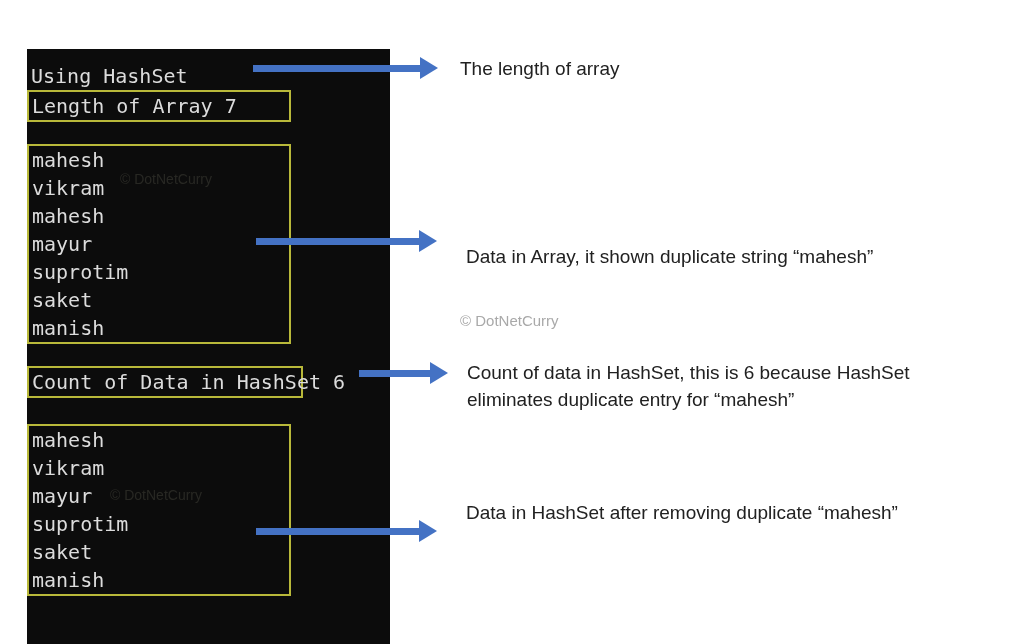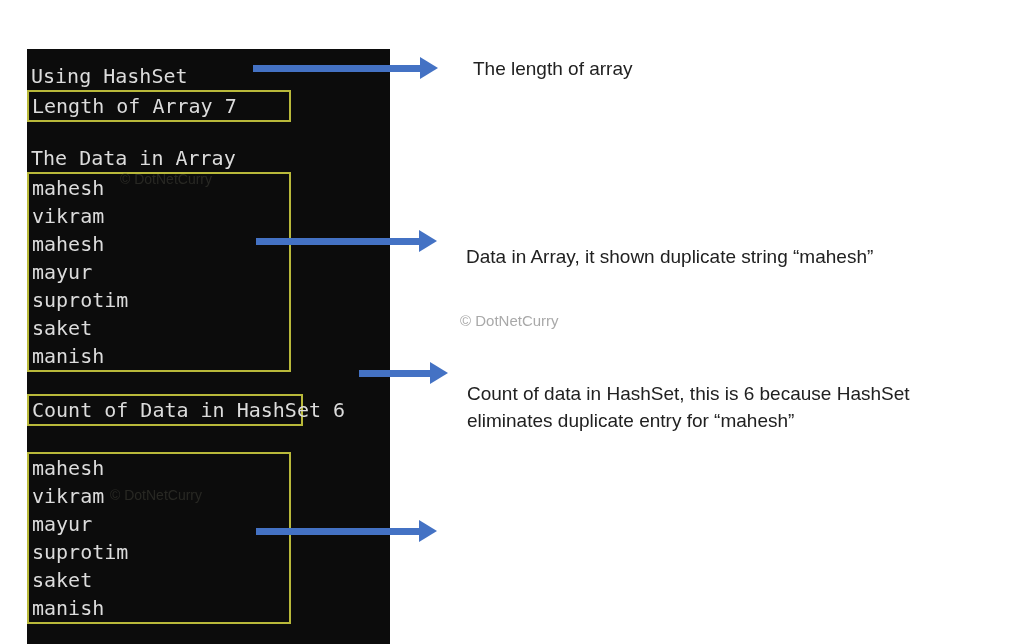--- a/index.html
+++ b/index.html
@@ -72,23 +72,23 @@
   .arrow3 .arrow-bar { width:71px;  }
   .arrow4 .arrow-bar { width:163px; }
 
   
   .note {
     position:absolute;
     color:#212121;
     font-size:19px;
     line-height:27px;
   }
-  .note1 { left:473px; top:55px;  }
+  .note1 { left:460px; top:55px;  }
   .note2 { left:466px; top:243px; }
-  .note3 { left:467px; top:359px; width:500px;margin-top:21px; }
+  .note3 { left:467px; top:359px; width:500px; }
   .note4 { left:466px; top:499px; }
 
   .page-watermark {
     position:absolute;
     left:460px; top:312px;
     color:#a9a9a9;
     font-size:15px;
   }
 </style>
 </head>
@@ -98,21 +98,20 @@
 
   <div class="console">
     <div class="cline">Using HashSet</div>
 
     <div class="cbox box-w-narrow">
       <div class="cline">Length of Array 7</div>
     </div>
 
     <div class="spacer-a"></div>
 
-    <div class="cline">The Data in Array</div>
 
     <div class="cbox box-w-narrow">
       <div class="cline">mahesh</div>
       <div class="cline">vikram</div>
       <div class="cline">mahesh</div>
       <div class="cline">mayur</div>
       <div class="cline">suprotim</div>
       <div class="cline">saket</div>
       <div class="cline">manish</div>
     </div>
@@ -152,16 +151,17 @@
     <div class="arrow-head"></div>
   </div>
   <div class="arrow arrow4">
     <div class="arrow-bar"></div>
     <div class="arrow-head"></div>
   </div>
 
   <div class="note note1">The length of array</div>
   <div class="note note2">Data in Array, it shown duplicate string “mahesh”</div>
   <div class="note note3">Count of data in HashSet, this is 6 because HashSet eliminates duplicate entry for “mahesh”</div>
+  <div class="note note4">Data in HashSet after removing duplicate “mahesh”</div>
 
   <div class="page-watermark">© DotNetCurry</div>
 
 </div>
 
 </body></html>

